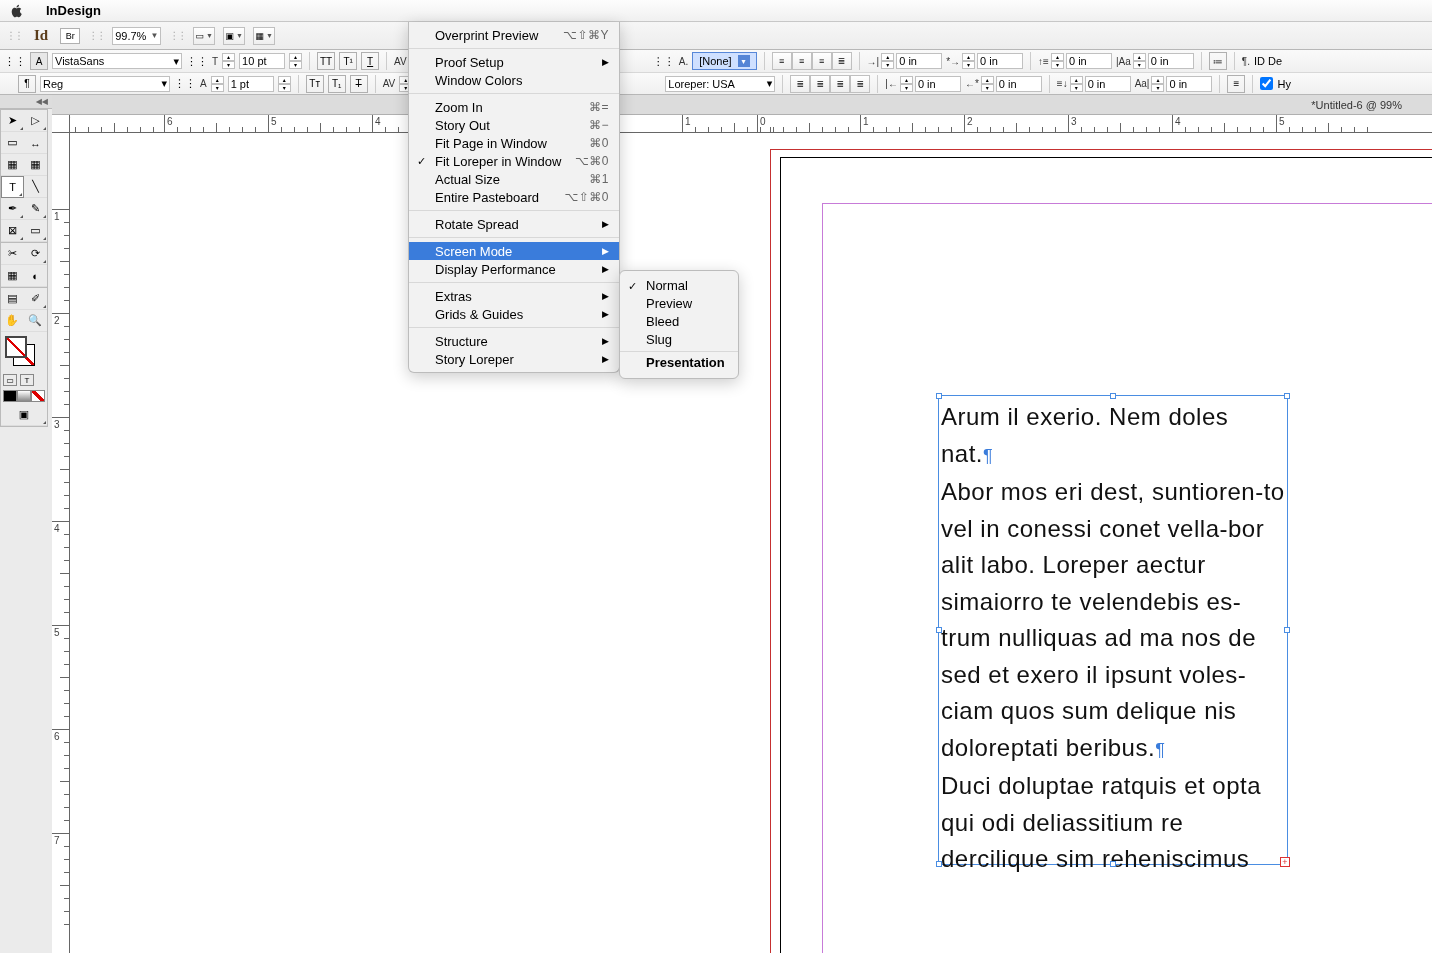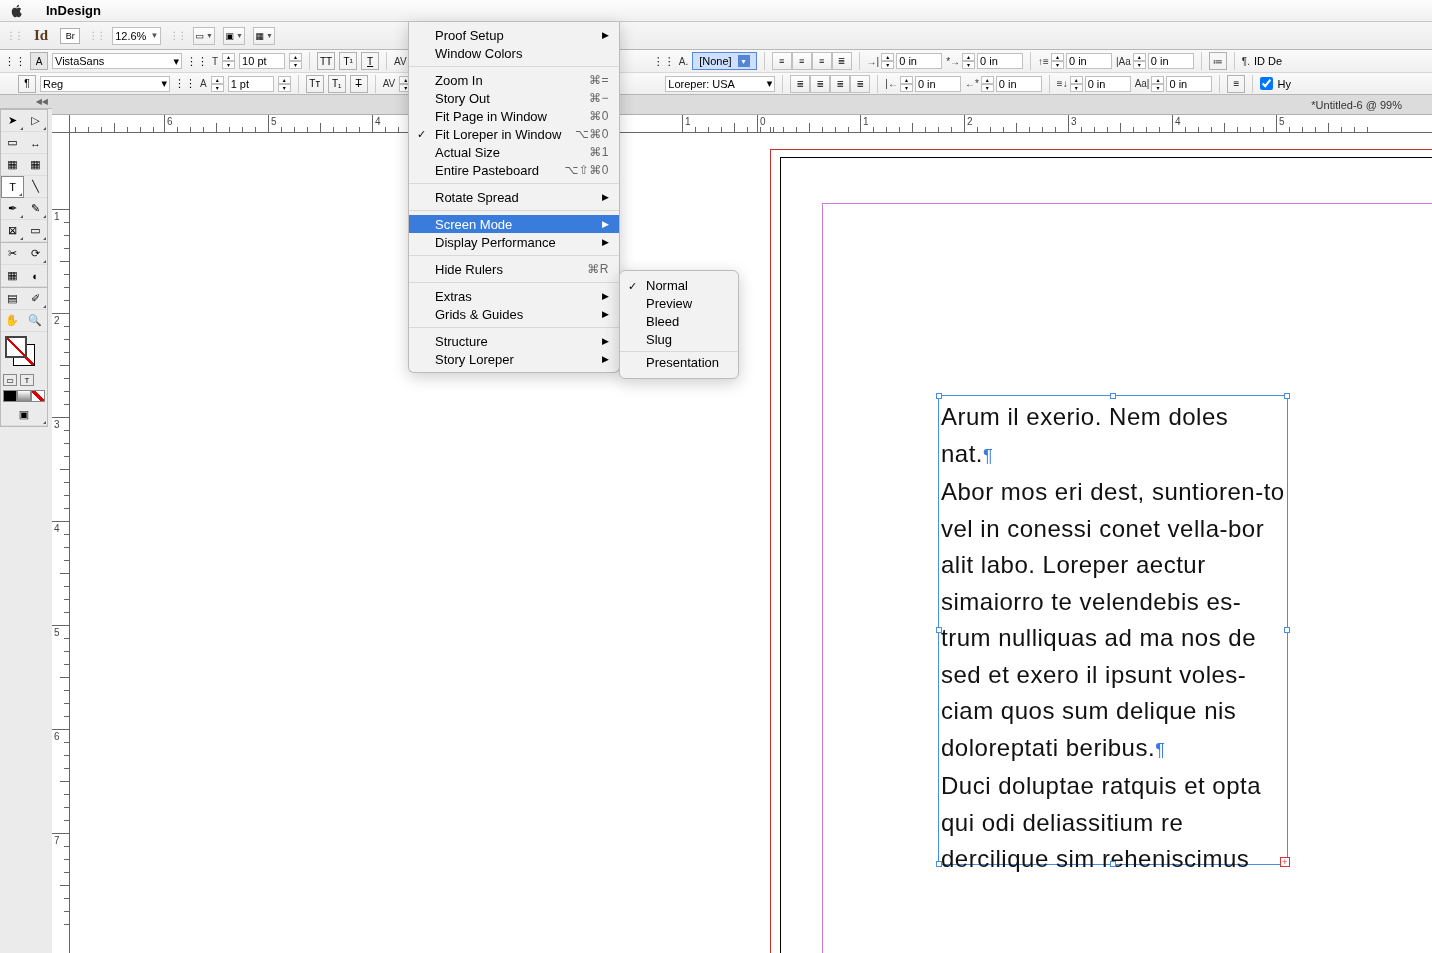--- a/index.html
+++ b/index.html
@@ -18,21 +18,21 @@
 .dropdown .sec:last-child { border-bottom: none; }
 .dropdown .ditem { display: flex; align-items: center; height: 18px; padding: 0 10px 0 26px; position: relative; }
 .dropdown .ditem.hl { background: #3a7cdb; color: #fff; }
 .dropdown .ditem .check { position: absolute; left: 8px; font-size: 11px; }
 .dropdown .ditem .arrow { position: absolute; right: 10px; font-size: 9px; }
 .dropdown .ditem .short { position: absolute; right: 10px; font-size: 12px; color: #666; letter-spacing: 0.5px; }
 
 
 .submenu { position: absolute; left: 619px; top: 270px; width: 120px; background: #f2f2f2; border: 1px solid #bcbcbc; box-shadow: 0 4px 16px rgba(0,0,0,.2); border-radius: 6px; padding: 4px 0; font-size: 13px; z-index: 101; }
 .submenu .sec2 { border-bottom: 1px solid #d8d8d8; padding: 2px 0; }
-.submenu .sec2:last-child { border-bottom: none; }
+.submenu .sec2:last-child { border-bottom: none; font-weight: bold; }
 .submenu .ditem2 { height: 18px; line-height: 18px; padding: 0 10px 0 26px; position: relative; }
 .submenu .ditem2 .check { position: absolute; left: 8px; top: 0; font-size: 11px; }
 
 
 .appbar { height: 28px; background: linear-gradient(#f6f6f6,#ededed); border-bottom: 1px solid #b7b7b7; display: flex; align-items: center; padding: 0 6px; gap: 8px; }
 .appbar .id { font-weight: bold; color: #5b3d1b; font-size: 15px; font-family: Georgia, serif; margin: 0 4px; }
 .appbar .br { width: 20px; height: 16px; border: 1px solid #b0b0b0; background:#fff; font-size:9px; text-align:center; line-height:14px;}
 .appbar .grip { color: #aaa; letter-spacing:-2px; font-size:10px; }
 .zoomsel { border:1px solid #c0c0c0; padding:1px 2px; height:18px; font-size:11px; display:inline-flex; align-items:center; gap:4px; background:#fff;}
 .zoomsel .tri { font-size:8px; color:#555; }
@@ -120,20 +120,26 @@
 <div class="menubar">
   <svg class="apple" viewBox="0 0 16 16">
       <path fill="#333" d="M11.3 8.4c0-1.7 1.4-2.5 1.5-2.6-0.8-1.2-2.1-1.3-2.5-1.4-1.1-0.1-2.1 0.6-2.6 0.6-0.6 0-1.4-0.6-2.3-0.6-1.2 0-2.3 0.7-2.9 1.8-1.2 2.2-0.3 5.4 0.9 7.1 0.6 0.9 1.3 1.8 2.2 1.8 0.9 0 1.2-0.6 2.3-0.6 1.1 0 1.4 0.6 2.3 0.6 1 0 1.6-0.9 2.2-1.7 0.7-1 1-1.9 1-2 0 0-1.9-0.7-2-3zM9.6 3.1c0.5-0.6 0.8-1.4 0.7-2.3-0.7 0-1.6 0.5-2.1 1.1-0.5 0.5-0.9 1.4-0.8 2.2 0.8 0.1 1.6-0.4 2.1-1z"></path>
     </svg>
   <div class="mitem bold">InDesign</div>
 </div>
 
 <div class="dropdown" id="dd">
     <div class="sec">
       <div class="ditem">
+        <span>Overprint Preview</span>
+        <span class="short">⌥⇧⌘Y</span>
+      </div>
+    </div>
+    <div class="sec">
+      <div class="ditem">
         <span>Proof Setup</span>
         <span class="arrow">▶</span>
       </div>
       <div class="ditem">
         <span>Window Colors</span>
       </div>
     </div>
     <div class="sec">
       <div class="ditem">
         <span>Zoom In</span>
@@ -168,26 +174,20 @@
       </div>
     </div>
     <div class="sec">
       <div class="ditem hl">
         <span>Screen Mode</span>
         <span class="arrow">▶</span>
       </div>
       <div class="ditem">
         <span>Display Performance</span>
         <span class="arrow">▶</span>
-      </div>
-    </div>
-    <div class="sec">
-      <div class="ditem">
-        <span>Hide Rulers</span>
-        <span class="short">⌘R</span>
       </div>
     </div>
     <div class="sec">
       <div class="ditem">
         <span>Extras</span>
         <span class="arrow">▶</span>
       </div>
       <div class="ditem">
         <span>Grids &amp; Guides</span>
         <span class="arrow">▶</span>
@@ -216,21 +216,21 @@
     <div class="ditem2">Presentation</div>
   </div>
 </div>
 
 <div class="appbar">
   <span class="grip">⋮⋮</span>
   <span class="id">Id</span>
   <span class="br">Br</span>
   <span class="grip">⋮⋮</span>
   <span class="zoomsel">
-      <span>12.6%</span>
+      <span>99.7%</span>
       <span class="tri">▼</span>
     </span>
   <span class="grip">⋮⋮</span>
   <span class="iconbtn">▭<span class="tri">▼</span></span>
   <span class="iconbtn">▣<span class="tri">▼</span></span>
   <span class="iconbtn">▦<span class="tri">▼</span></span>
 </div>
 
 <div class="optbars">
 <div class="optrow">

